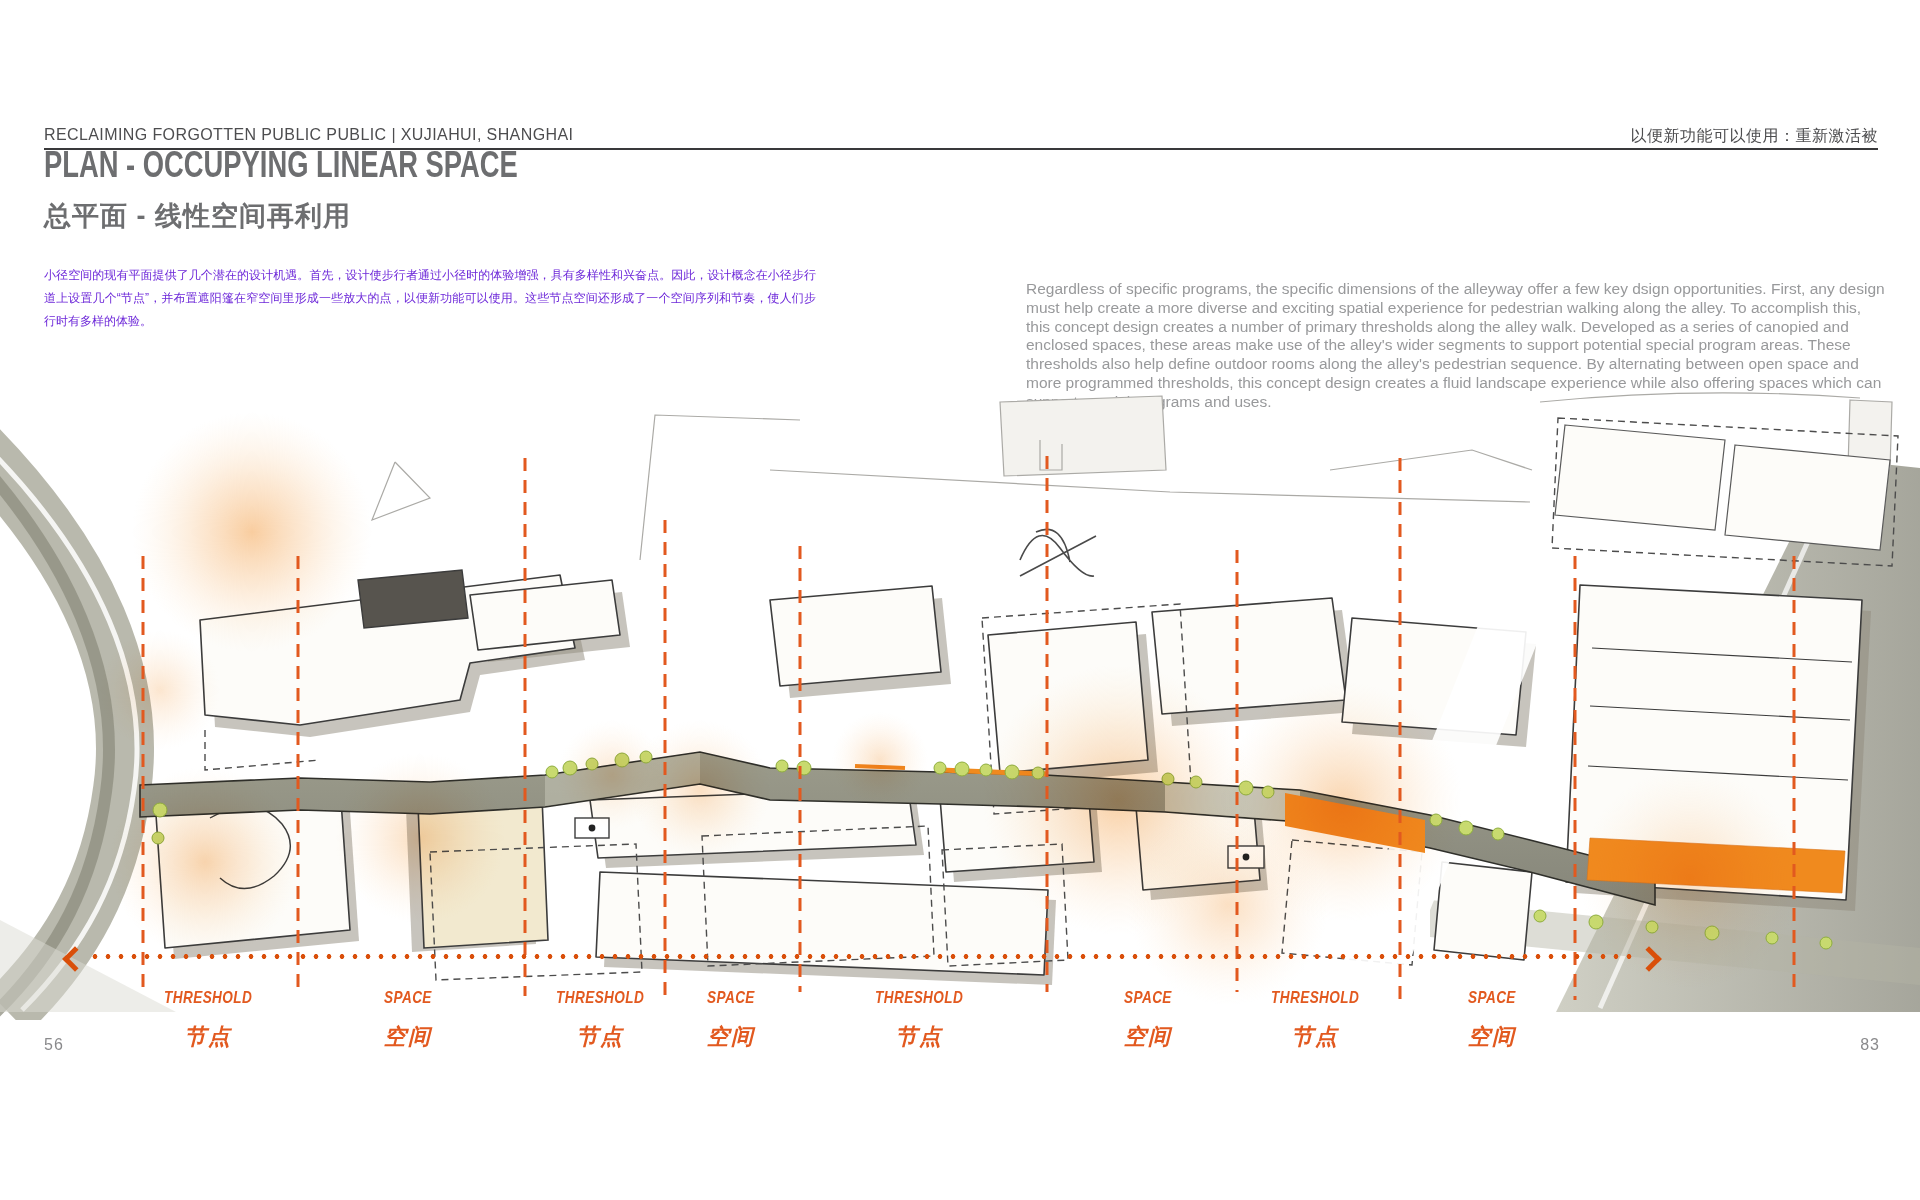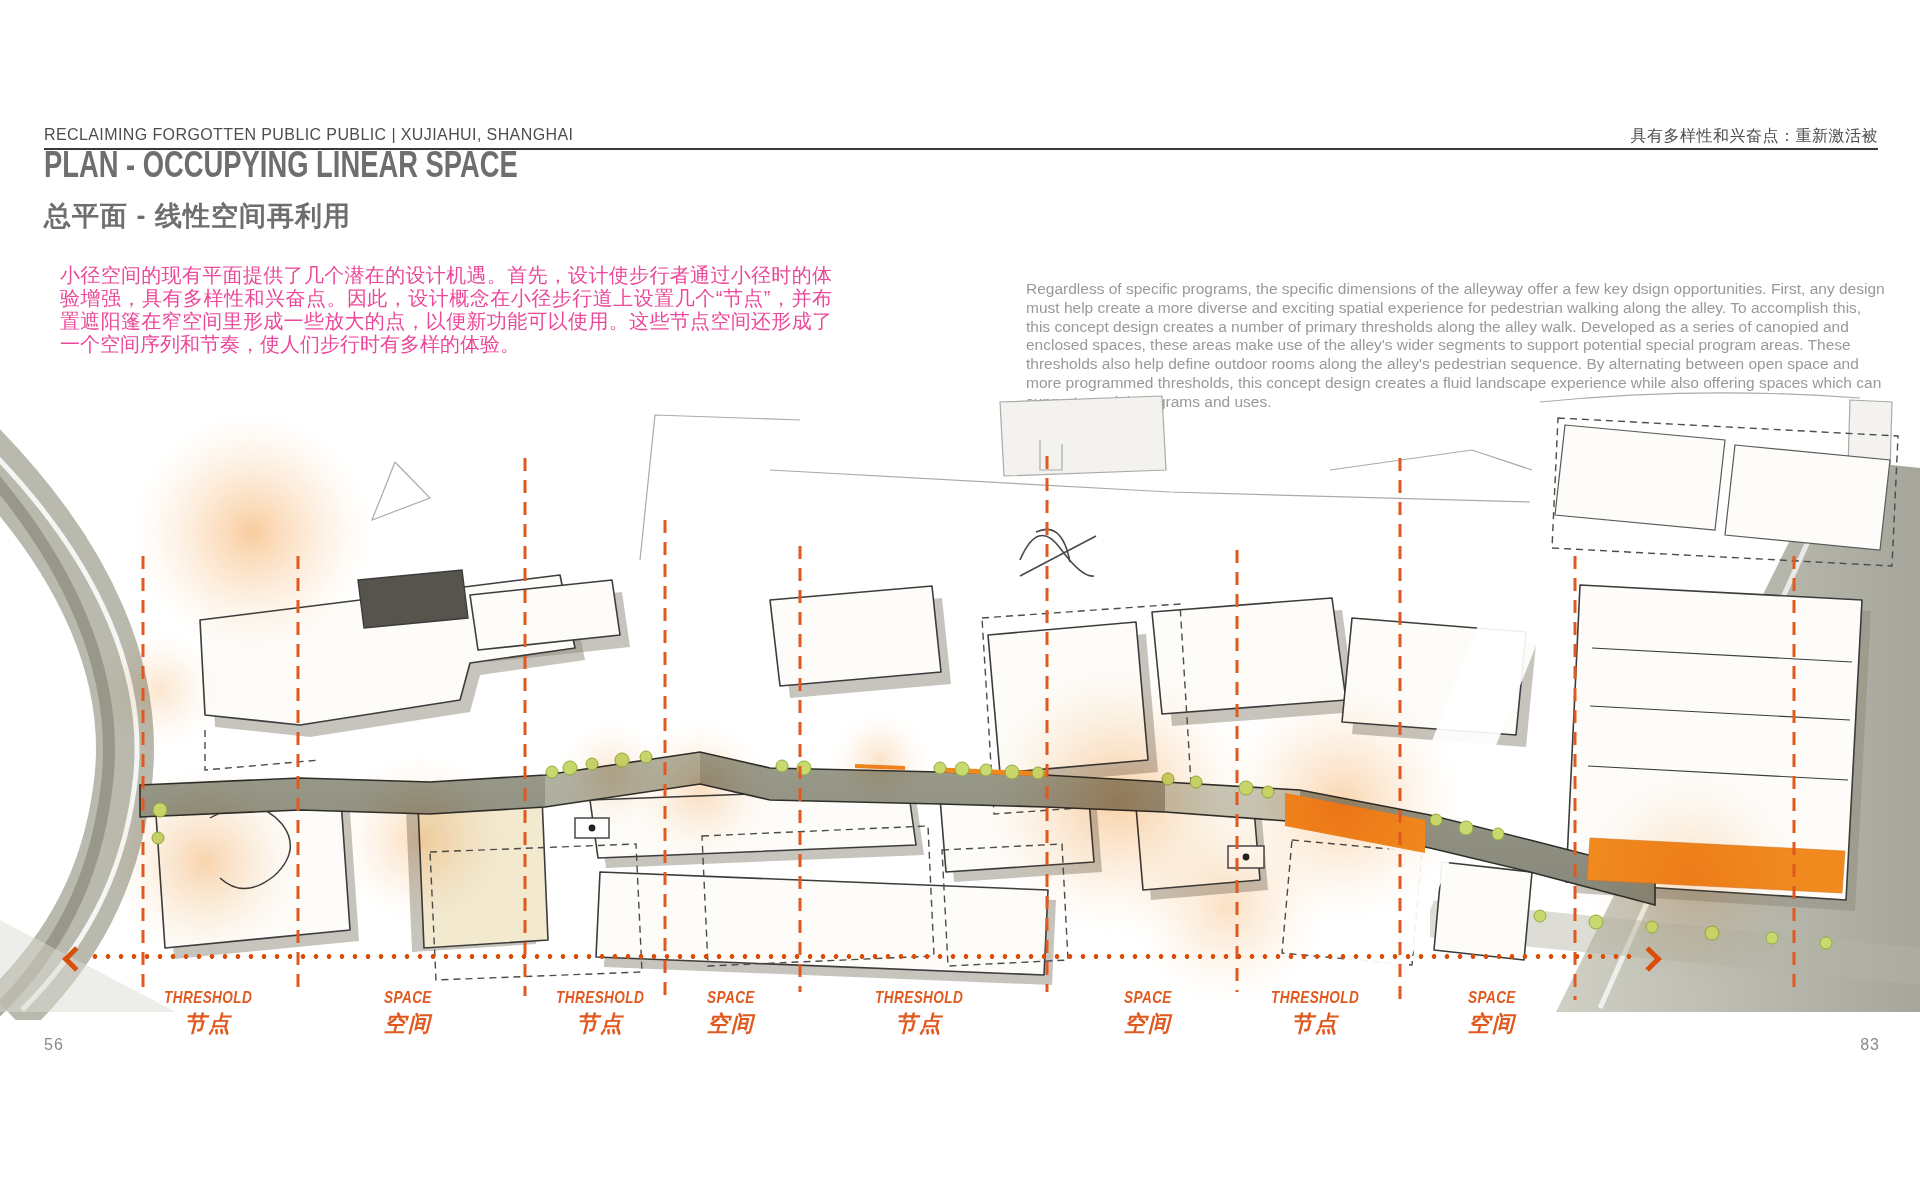--- a/index.html
+++ b/index.html
@@ -28,22 +28,22 @@
     color:var(--title_gray,#6d6e70);letter-spacing:0px;white-space:nowrap;
   }
   .section-title>span{display:inline-block;transform:scaleX(.76);transform-origin:left center;}
   .section-subtitle{
     left:44px;top:198px;font-size:27px;font-weight:bold;
     color:var(--title_gray,#77787a);letter-spacing:1px;
   }
 
   
   .para-cn{
-    left:60px;top:264px;width:772px;
-    font-size:20px;line-height:23px;color:#ec4899;text-align:justify;
+    left:44px;top:264px;width:772px;
+    font-size:12px;line-height:23px;color:#6d28d9;text-align:justify;
   }
   .para-en{
     left:1026px;top:280px;width:860px;
     font-size:15.5px;line-height:18.8px;color:var(--body_gray,#98999b);
     text-align:left;
   }
 
   
   .plan-wrap{left:0;top:380px;width:1920px;height:640px;}
   svg .bldg{fill:#fdfcf9;stroke:#3c3c3c;stroke-width:1.6;stroke-linejoin:round;}
@@ -69,32 +69,32 @@
   .chev-right{left:1640px;top:950px;transform:rotate(225deg);}
 
   
   .plan-label{
     top:988px;width:180px;margin-left:-90px;text-align:center;
     color:var(--accent,#e2591f);
     font-style:italic;
   }
   .plan-label .en{display:inline-block;font-size:17px;font-weight:bold;letter-spacing:.5px;
     transform:scaleX(.8);transform-origin:center;white-space:nowrap;}
-  .plan-label .cn{font-size:22px;font-weight:bold;letter-spacing:2px;margin-top:1px;}
+  .plan-label .cn{font-size:22px;font-weight:bold;letter-spacing:2px;margin-top:14px;}
 
   
   .page-num{top:1036px;font-size:16px;color:#8a8a8c;letter-spacing:1px;}
   .page-num-left{left:44px;}
   .page-num-right{right:40px;}
 </style>
 </head>
 <body>
 
 <div class="abs header-title">RECLAIMING FORGOTTEN PUBLIC PUBLIC | XUJIAHUI, SHANGHAI</div>
-<div class="abs header-title-cn">具有多样性和兴奋点：重新激活被</div>
+<div class="abs header-title-cn">以便新功能可以使用：重新激活被</div>
 <div class="abs header-rule"></div>
 
 <div class="abs section-title"><span>PLAN - OCCUPYING LINEAR SPACE</span></div>
 <div class="abs section-subtitle">总平面 - 线性空间再利用</div>
 
 <div class="abs para-cn">小径空间的现有平面提供了几个潜在的设计机遇。首先，设计使步行者通过小径时的体验增强，具有多样性和兴奋点。因此，设计概念在小径步行道上设置几个“节点”，并布置遮阳篷在窄空间里形成一些放大的点，以便新功能可以使用。这些节点空间还形成了一个空间序列和节奏，使人们步行时有多样的体验。</div>
 <div class="abs para-en">Regardless of specific programs, the specific dimensions of the alleyway offer a few key dsign opportunities.  First, any design must help create a more diverse and exciting spatial experience for pedestrian walking along the alley.  To accomplish this, this concept design creates a number of primary thresholds along the alley walk.  Developed as a series of canopied and enclosed spaces, these areas make use of the alley's wider segments to support potential special program areas.  These thresholds also help define outdoor rooms along the alley's pedestrian sequence.  By alternating between open space and more programmed thresholds, this concept design creates a fluid landscape experience while also offering spaces which can support special programs and uses.</div>
 
 <div class="abs plan-wrap">
 <svg width="1920" height="640" viewBox="0 380 1920 640">

